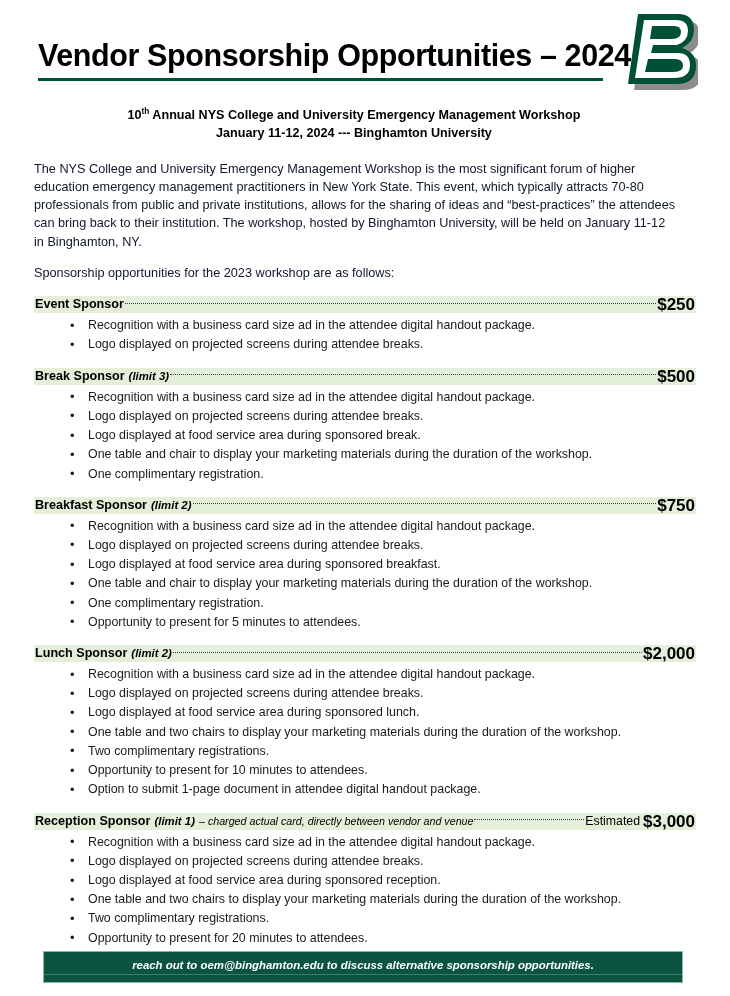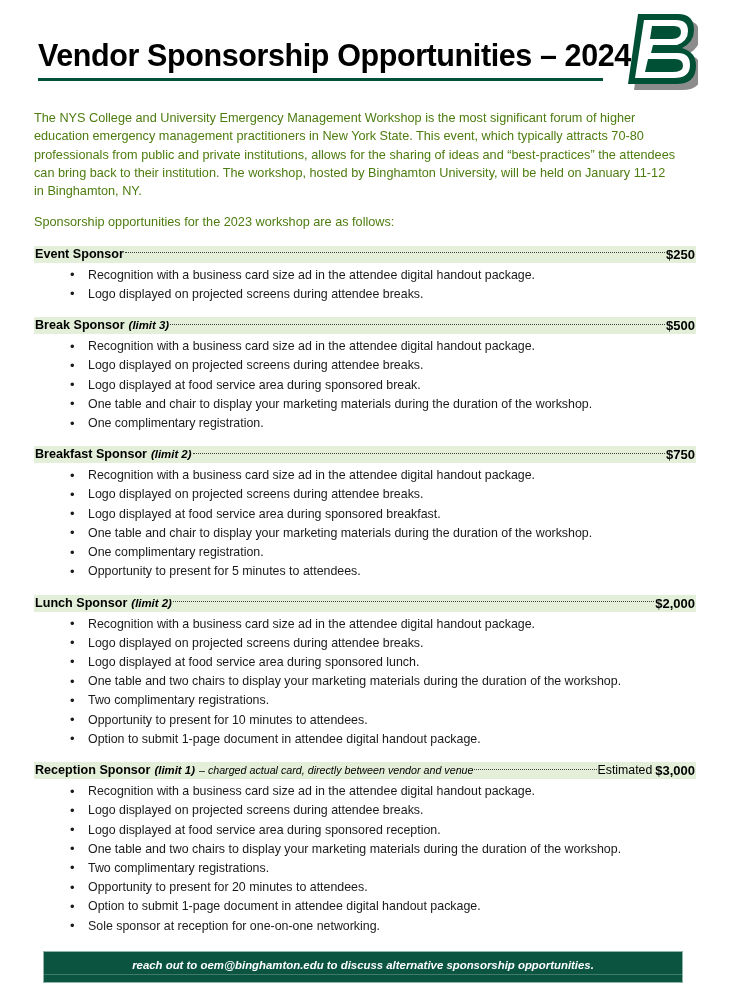--- a/index.html
+++ b/index.html
@@ -77,21 +77,21 @@
   }
   .subtitle .line2 { display: block; }
 
   
   .intro {
     margin-top: 17px;
     font-size: 12.7px;
     line-height: 1.44;
     text-align: left;
     padding-right: 18px;
-    color: #4d7c0f;
+    color: #0f172a;
   }
   .intro p { margin: 0 0 13px 0; }
   .intro p:last-child { margin-bottom: 12px; }
 
   
   .sponsor-list { margin-top: 14px; }
   .sponsor { margin-bottom: 13px; }
   .sponsor:last-child { margin-bottom: 0; }
 
   .sponsor-head {
@@ -131,21 +131,21 @@
     margin: 0 1px 3px 1px;
     height: 0;
   }
   .sp-prefix {
     font-size: 12.3px;
     margin-right: 3px;
     color: #000000;
   }
   .sp-price {
     font-weight: bold;
-    font-size: 13px;
+    font-size: 17px;
     color: #000000;
   }
 
   .benefits {
     margin: 3px 0 0 0;
     padding: 0;
     list-style: none;
   }
   .benefits li {
     position: relative;
@@ -211,20 +211,24 @@
 
           <path d="M36 12 L68 12 Q80 12 80 23 Q80 33 69 37 L45 37 L43 45 L70 45 Q82 45 82 57 Q82 70 66 70 L27 70 L36 12 Z" fill="#ffffff"></path>
 
           <path d="M44 18 L66 18 Q73 18 73 24 Q73 31 64 31 L42 31 L44 18 Z" fill="#005035"></path>
           <path d="M40 51 L67 51 Q75 51 75 58 Q75 64 64 64 L37 64 L40 51 Z" fill="#005035"></path>
         </g>
       </svg>
     </div>
   </div>
 
+  <div class="subtitle">
+    <span><span>10</span><sup>th</sup><span> Annual NYS College and University Emergency Management Workshop</span></span>
+    <span class="line2">January 11-12, 2024  ---  Binghamton University</span>
+  </div>
 
   <div class="intro">
     <p>The NYS College and University Emergency Management Workshop is the most significant forum of higher education emergency management practitioners in New York State.  This event, which typically attracts 70-80 professionals from public and private institutions, allows for the sharing of ideas and “best-practices” the attendees can bring back to their institution.  The workshop, hosted by Binghamton University, will be held on January 11-12 in Binghamton, NY.</p>
     <p>Sponsorship opportunities for the 2023 workshop are as follows:</p>
   </div>
 
   <div class="sponsor-list" id="sponsor-list">
       <div class="sponsor">
         <div class="sponsor-head">
           <span class="sp-name">Event Sponsor</span>

